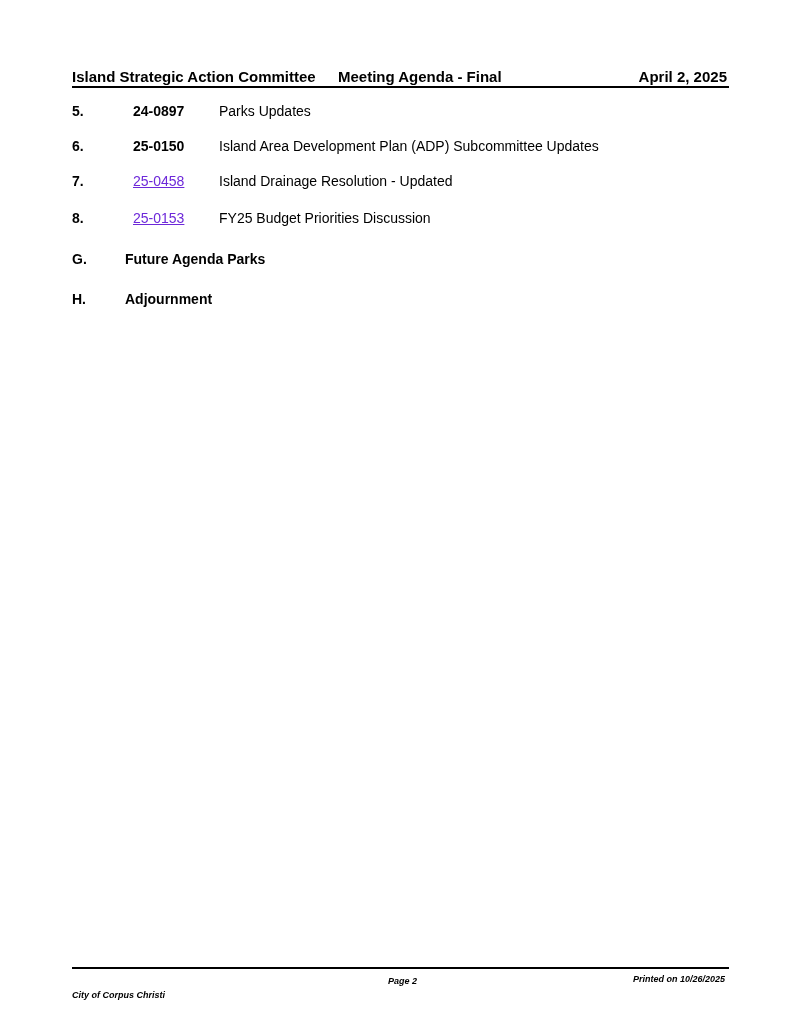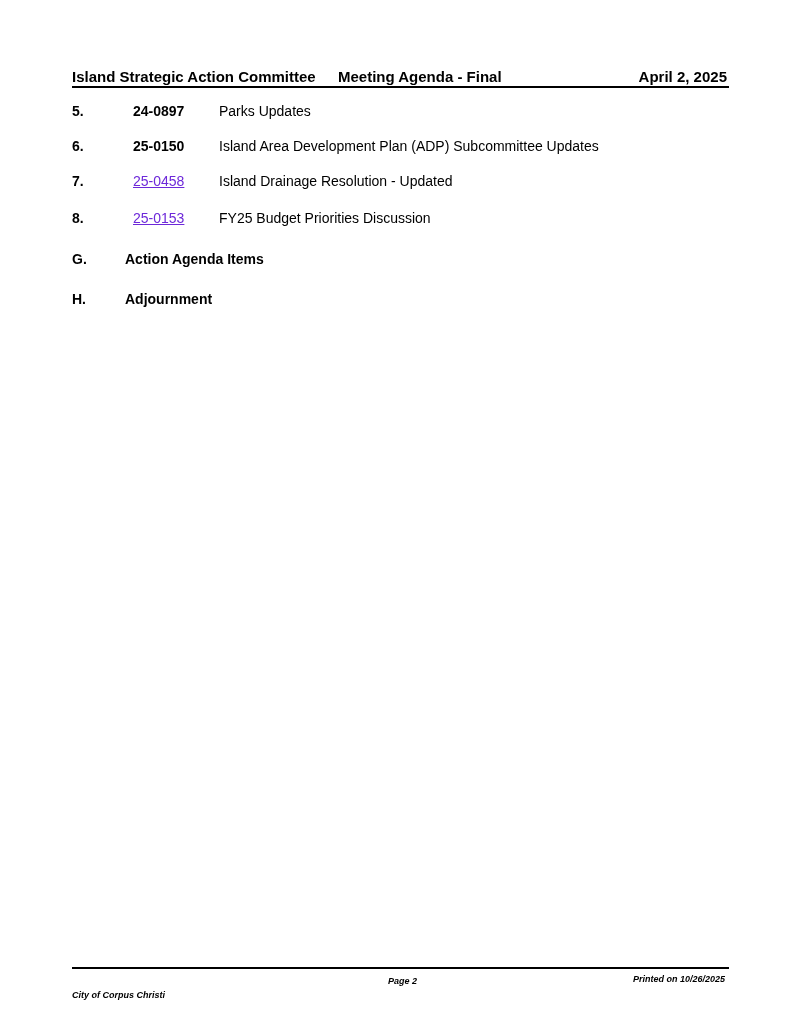--- a/index.html
+++ b/index.html
@@ -54,21 +54,21 @@
 </div>
 
 <div class="row" style="top:210px;">
   <span class="num">8.</span>
   <span class="id link">25-0153</span>
   <span class="title">FY25 Budget Priorities Discussion</span>
 </div>
 
 <div class="sec" style="top:251px;">
   <span class="letter">G.</span>
-  <span class="label">Action Agenda Items</span>
+  <span class="label">Future Agenda Parks</span>
 </div>
 
 <div class="sec" style="top:291px;">
   <span class="letter">H.</span>
   <span class="label">Adjournment</span>
 </div>
 
 <div class="rule-bot"></div>
 <div class="ftr">
   <span class="left">City of Corpus Christi</span>

